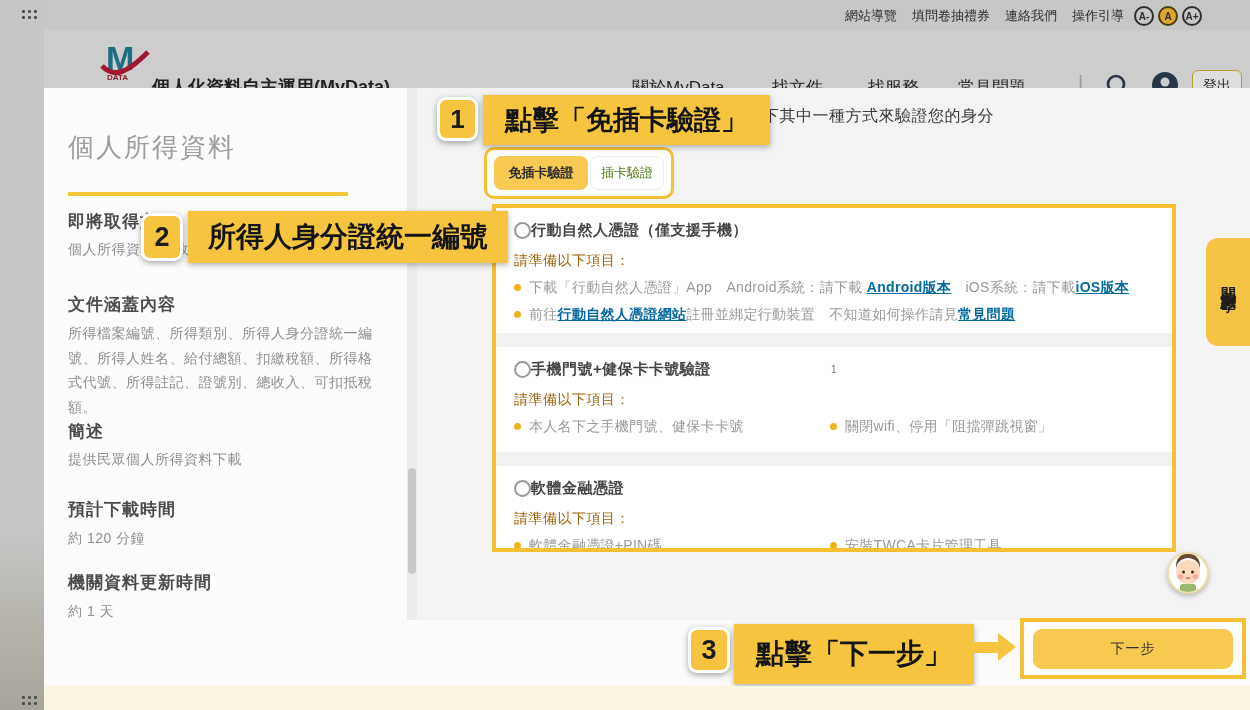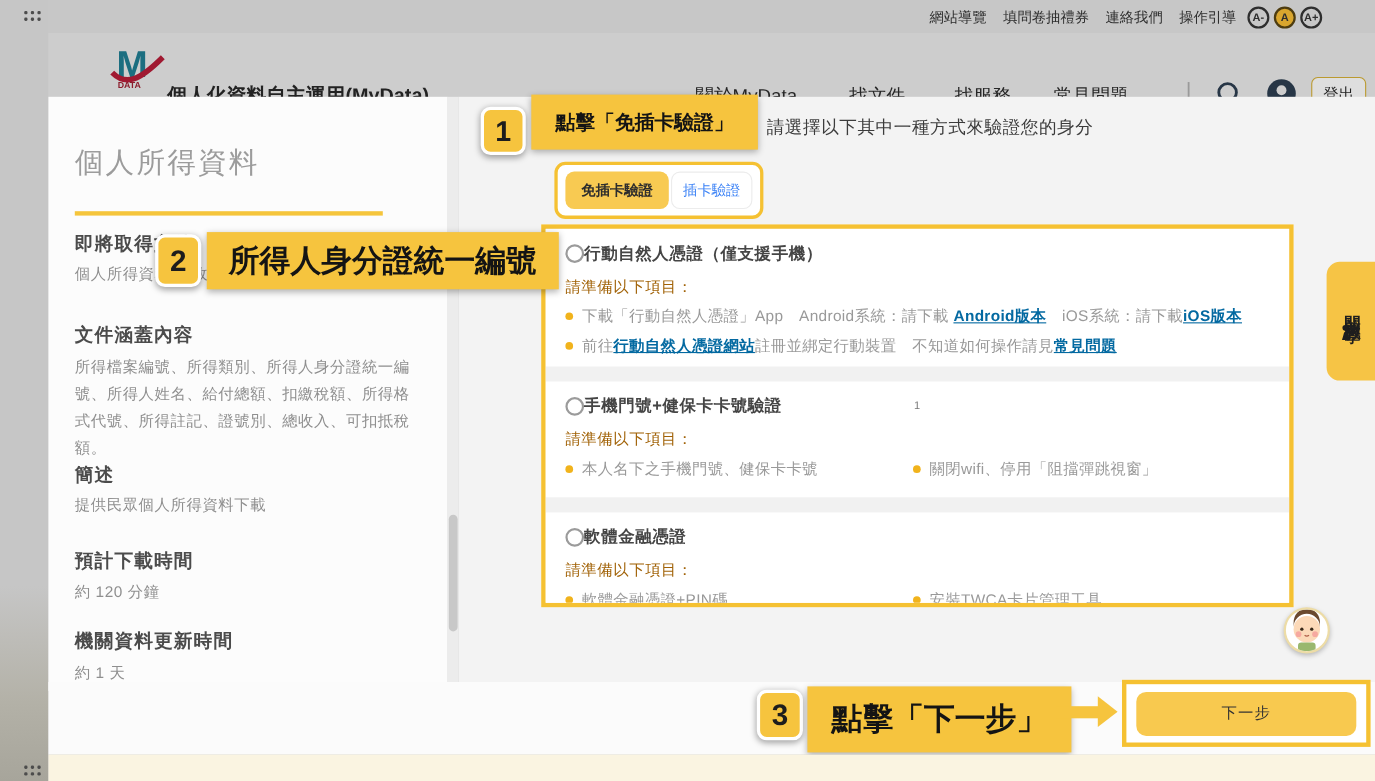--- a/index.html
+++ b/index.html
@@ -48,24 +48,24 @@
   .main-heading{left:697px;top:106px;font-size:16px;color:#3c3c3c;white-space:nowrap;letter-spacing:.5px;}
 
   
   .badge{background:#f6c43e;border:3px solid #fff;border-radius:9px;color:#1d1d1d;font-weight:bold;
          display:flex;align-items:center;justify-content:center;box-shadow:0 2px 6px rgba(0,0,0,.35);box-sizing:border-box;}
   .ann-label{background:#f6c43e;color:#141414;font-weight:bold;display:flex;align-items:center;
              box-shadow:0 2px 6px rgba(0,0,0,.3);white-space:nowrap;}
 
   
   .tabs-ann{left:484px;top:147px;width:190px;height:52px;background:#fff;border:3px solid #f5c132;border-radius:10px;box-sizing:border-box;
-            display:flex;align-items:center;padding-left:7px;margin-left:20px;}
+            display:flex;align-items:center;padding-left:7px;}
   .tab{height:34px;display:flex;align-items:center;justify-content:center;font-size:13px;cursor:pointer;box-sizing:border-box;}
   .tab.active{width:94px;background:#f8ca52;border-radius:8px;font-weight:bold;color:#2d2d2d;}
-  .tab.inactive{width:74px;background:#fff;border:1px solid #ececec;border-radius:8px;color:#3b82f6;margin-left:2px;text-align:right;}
+  .tab.inactive{width:74px;background:#fff;border:1px solid #ececec;border-radius:8px;color:#4d7c0f;margin-left:2px;text-align:right;}
 
   
   .options-ann{left:492px;top:204px;width:684px;height:348px;border:4px solid #f5c132;background:#fff;box-sizing:border-box;overflow:hidden;}
   .opt-card{background:#fff;padding:13px 0 0 18px;position:relative;box-sizing:border-box;}
   .opt-divider{height:14px;background:#f1f1f1;}
   .opt-title-row{display:flex;align-items:center;gap:0;}
   .radio{width:17px;height:17px;border:2px solid #9b9b9b;border-radius:50%;background:#fff;box-sizing:border-box;cursor:pointer;flex:0 0 auto;}
   .opt-title{font-size:15px;font-weight:bold;color:#454545;letter-spacing:.5px;}
   .prepare{font-size:14px;color:#a16207;margin-top:12px;letter-spacing:.5px;}
   .bullet-row{display:flex;align-items:flex-start;margin-top:9px;font-size:14px;color:#999;letter-spacing:.3px;}
@@ -251,21 +251,21 @@
     </div>
   </div>
   <div class="abs stray">1</div>
 
   <div class="abs tabs-ann">
     <div class="tab active">免插卡驗證</div>
     <div class="tab inactive">插卡驗證</div>
   </div>
 
   <div class="abs badge" style="left:437px;top:97px;width:41px;height:44px;font-size:26px;">1</div>
-  <div class="abs ann-label" style="left:483px;top:86px;height:50px;padding:0 22px;font-size:18px;">點擊「免插卡驗證」</div>
+  <div class="abs ann-label" style="left:483px;top:95px;height:50px;padding:0 22px;font-size:27px;">點擊「免插卡驗證」</div>
 
   <div class="abs badge" style="left:141px;top:213px;width:42px;height:48px;font-size:27px;">2</div>
   <div class="abs ann-label" style="left:188px;top:211px;height:52px;padding:0 20px;font-size:28px;">所得人身分證統一編號</div>
 
   <div class="abs tut-tab">
     <span class="tut-text">開啟教學</span>
     <svg width="18" height="16" viewBox="0 0 18 16">
       <circle cx="4" cy="4" r="2.6" fill="#1e1e1e"></circle>
       <path d="M1 15 L3 8 L6 8 L8 15 Z" fill="#1e1e1e"></path>
       <path d="M7 6 L16 3 L16 9" stroke="#1e1e1e" stroke-width="1.8" fill="none"></path>

